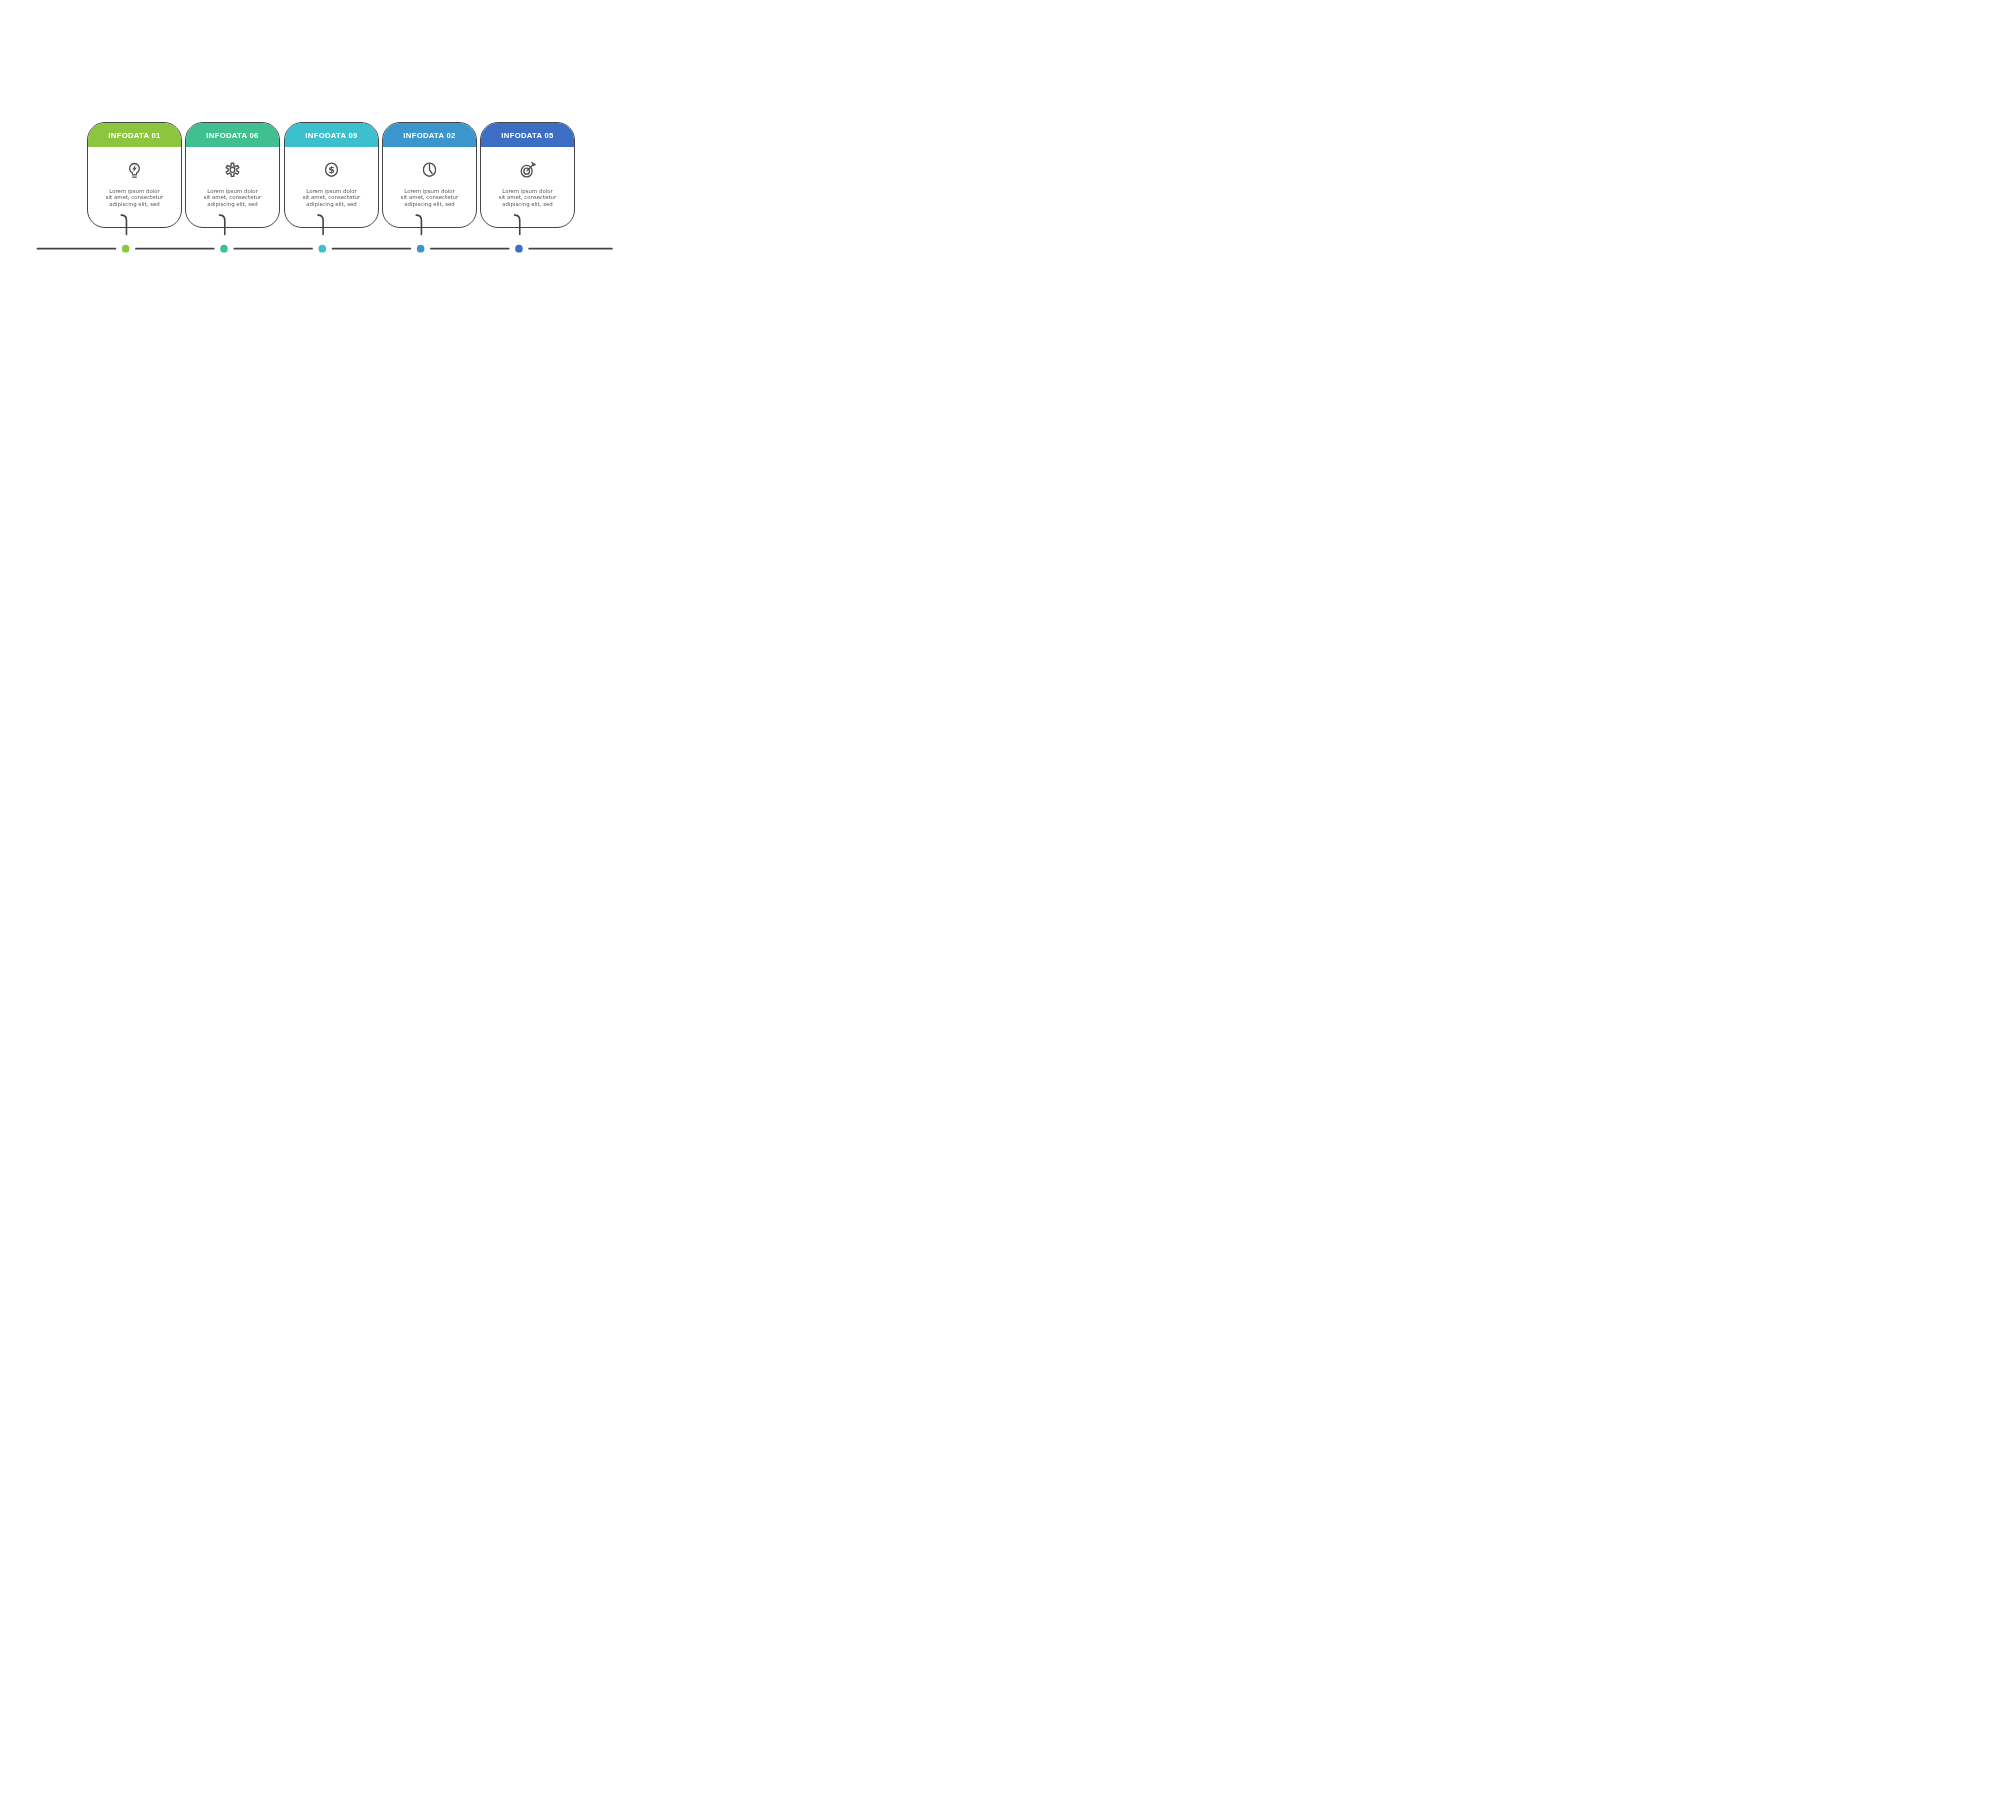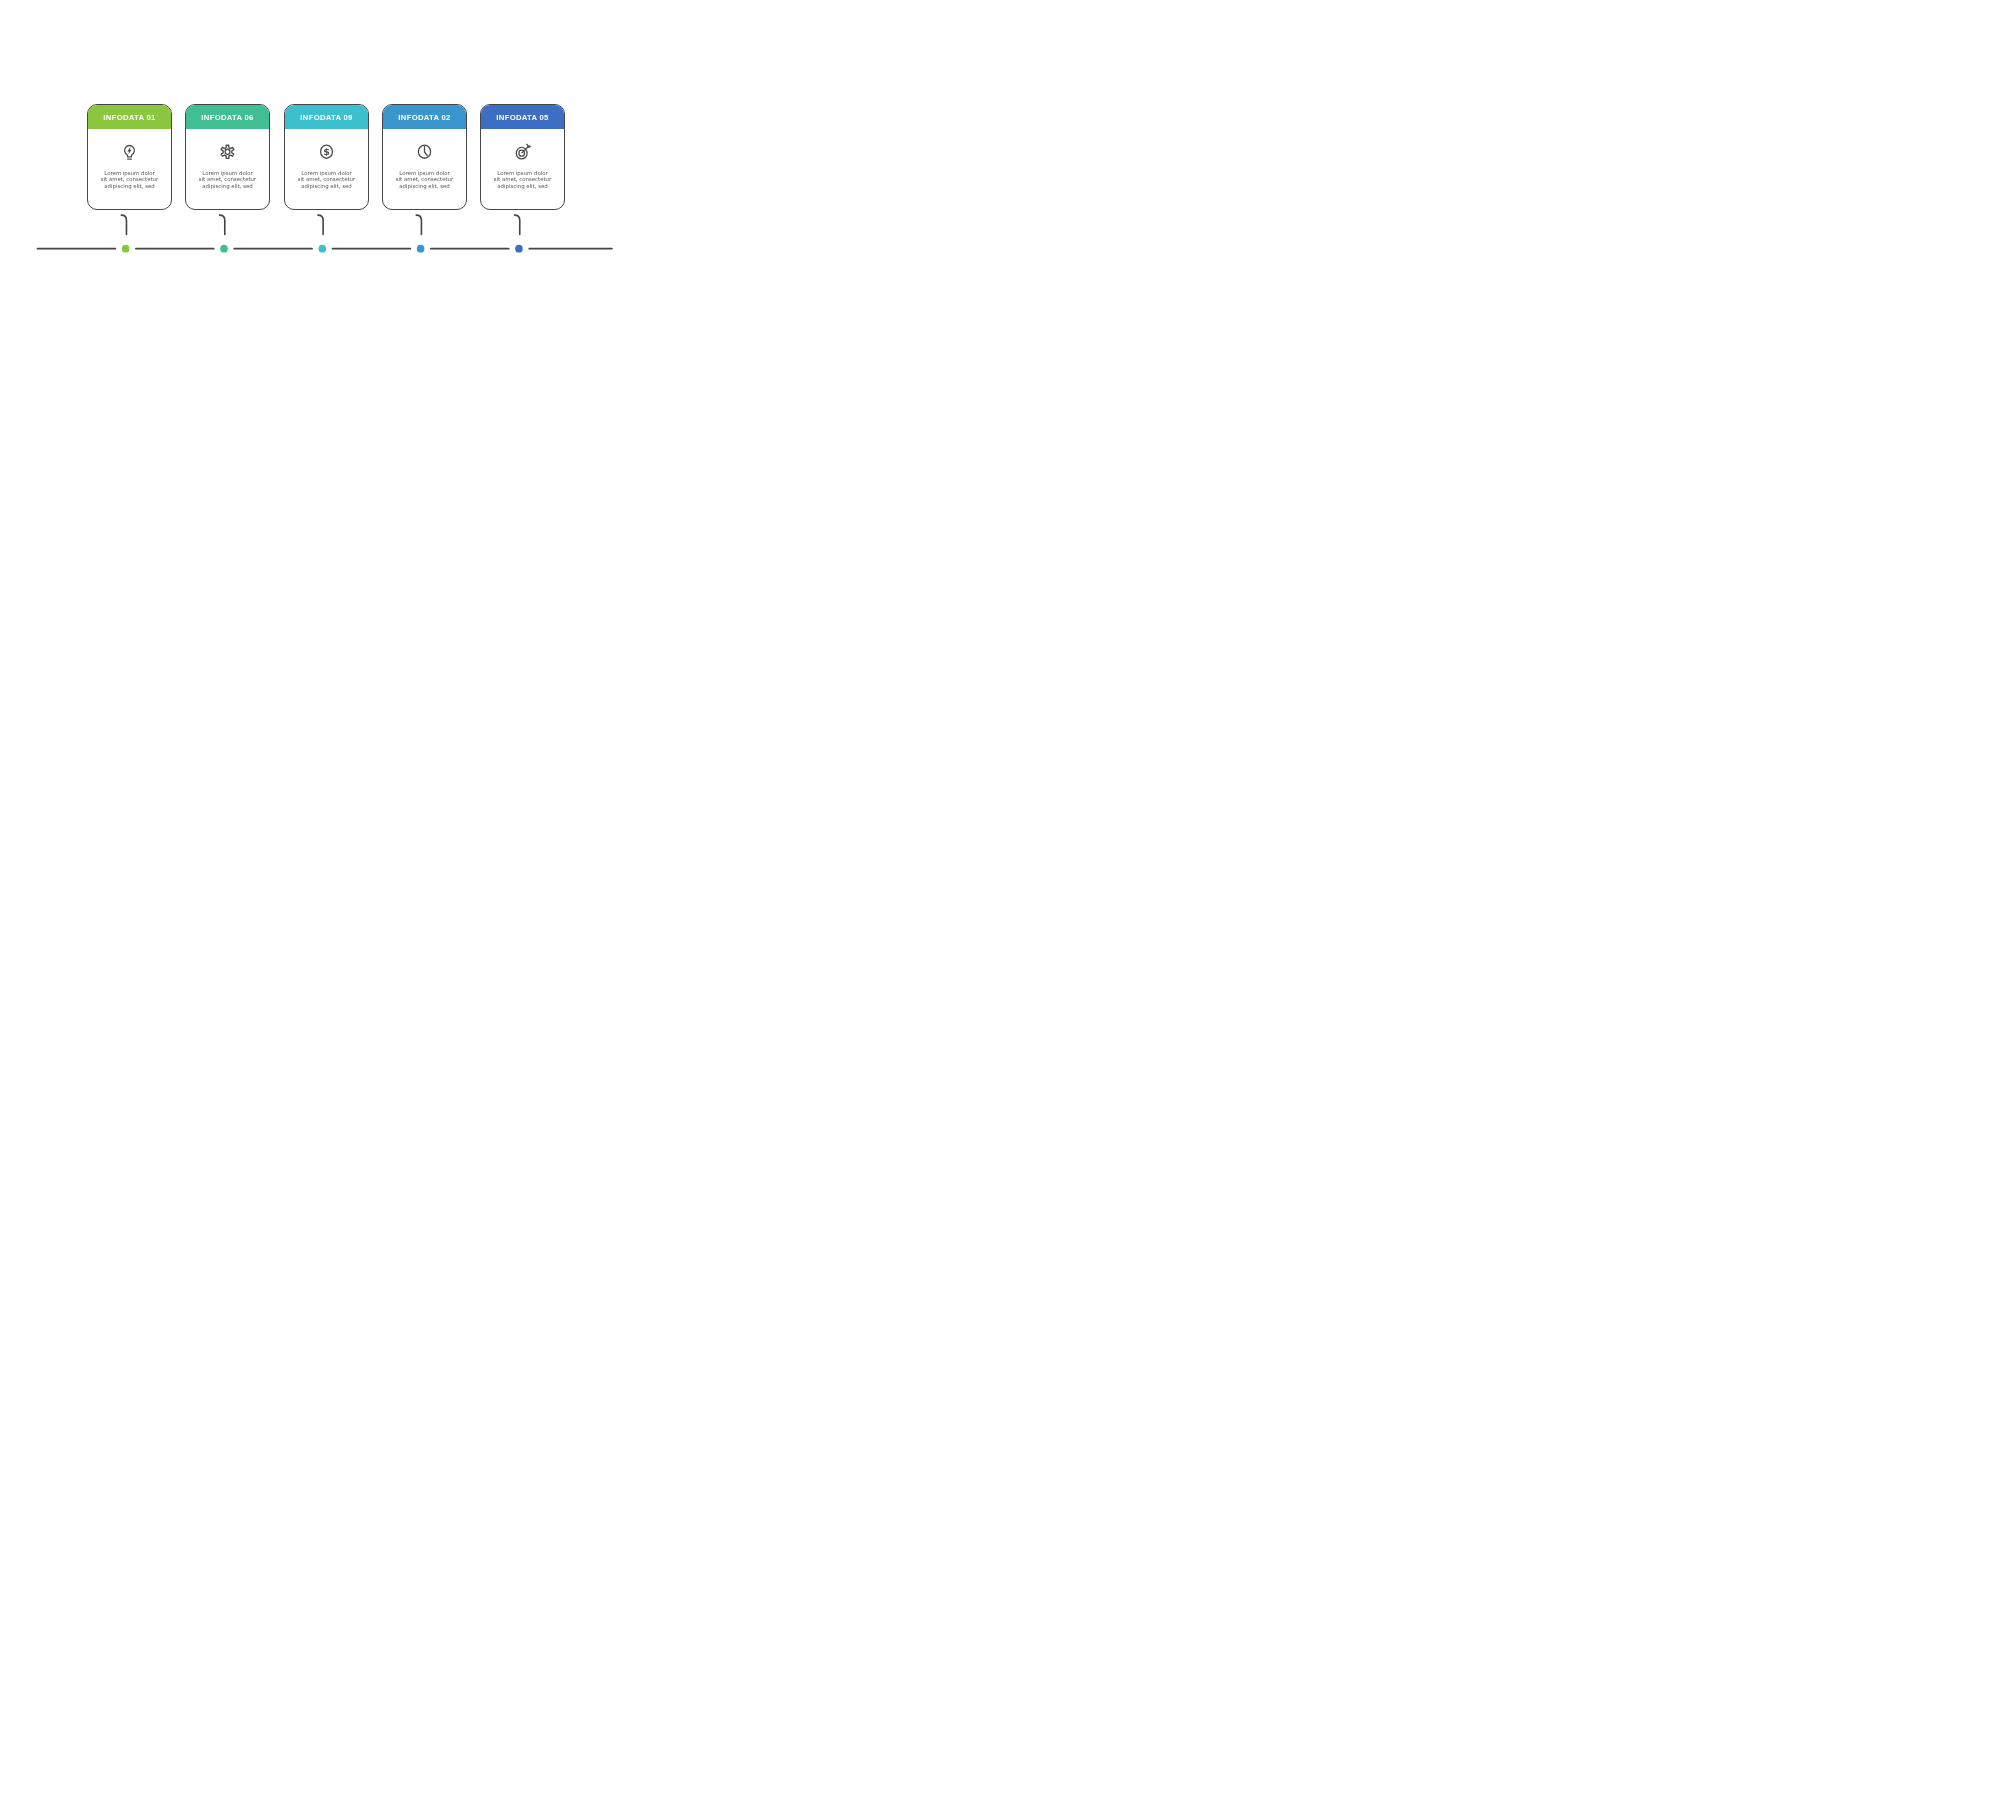--- a/index.html
+++ b/index.html
@@ -5,26 +5,26 @@
   html,body{margin:0;padding:0;background:#ffffff;}
   .stage{
     position:relative;
     width:645px;height:363px;
     background:#ffffff;
     font-family:"Liberation Sans", sans-serif;
     overflow:hidden;
   }
   .card{
     position:absolute;
-    top:104px;
-    width:85px;height:106px;
+    top:122px;
+    width:95px;height:106px;
     box-sizing:border-box;
     background:#ffffff;
     border:1.6px solid #454547;
-    border-radius:10px;
+    border-radius:18px;
     overflow:hidden;
   }
   .card-header{
     height:24px;
     display:flex;align-items:center;justify-content:center;
   }
   .card-title{
     color:#ffffff;
     font-size:7.7px;
     font-weight:bold;

